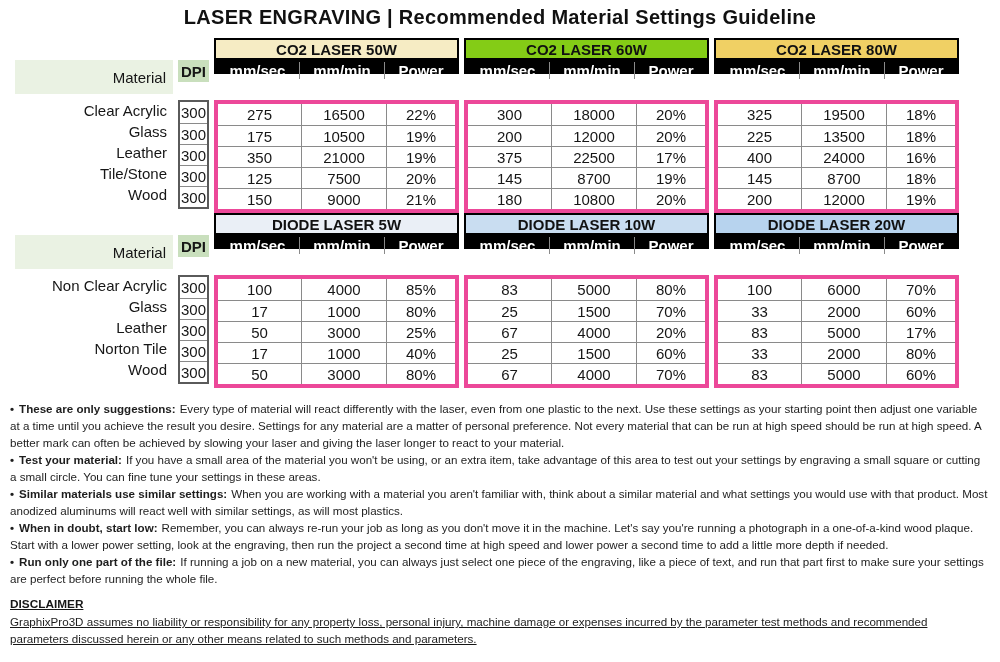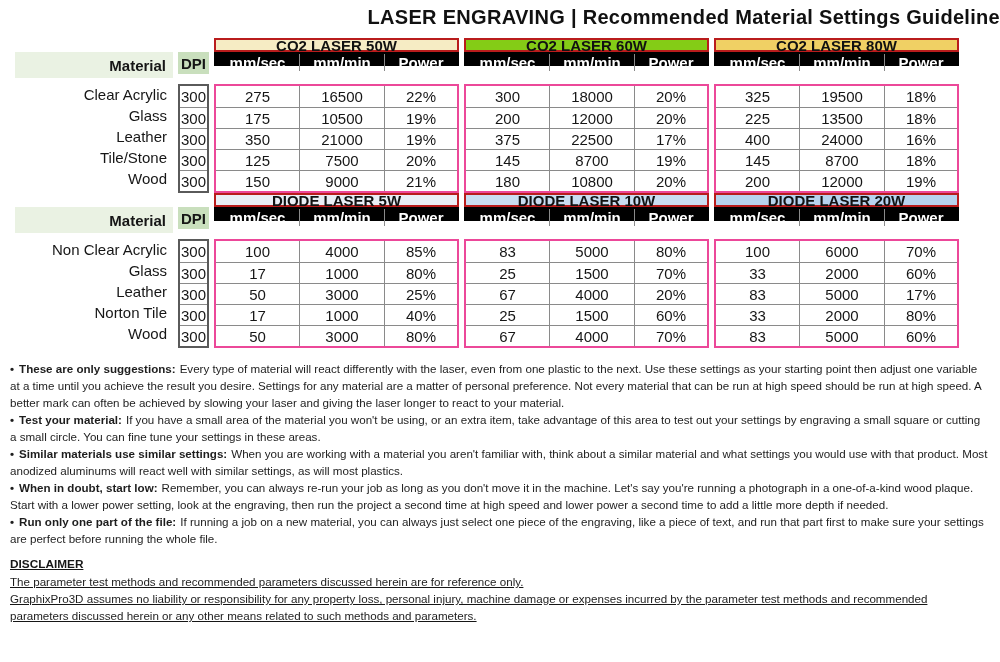--- a/index.html
+++ b/index.html
@@ -1,50 +1,50 @@
 <!DOCTYPE html>
 <html><head>
 <meta charset="utf-8">
 <style>
   * { margin:0; padding:0; box-sizing:border-box; }
   html,body { background:#fff; }
   body { width:1000px; height:662px; overflow:hidden;
          font-family:"Liberation Sans","DejaVu Sans",sans-serif; color:#161616; }
   .page { position:relative; width:1000px; height:662px; padding-top:6px; }
 
-  .title { text-align:right; font-size:20px; font-weight:bold; letter-spacing:.3px; color:#111; }
+  .title { text-align:center; font-size:20px; font-weight:bold; letter-spacing:.3px; color:#111; }
 
   .section { margin-left:15px; }
   .section.first { margin-top:9px; }
   .section.second { margin-top:0; }
 
   .grid-row { display:grid; grid-template-columns:158px 31px 245px 245px 245px; column-gap:5px; }
   .span2 { grid-column:1 / 3; }
 
-  .laser-band { height:14px; border:2px solid #b91c1c; display:flex; align-items:center;
+  .laser-band { height:22px; border:2px solid #000000; display:flex; align-items:center;
                 justify-content:center; font-weight:bold; font-size:15px; color:#111; }
 
-  .mat-head { height:26px; display:flex; align-items:center; justify-content:flex-end;
-              padding-right:7px; font-weight:bold; font-size:15px;padding-left:20px; }
+  .mat-head { height:34px; display:flex; align-items:center; justify-content:flex-end;
+              padding-right:7px; font-weight:normal; font-size:15px;padding-left:20px; }
   .dpi-head { height:22px; display:flex; align-items:center; justify-content:center;
               font-weight:bold; font-size:15px; }
 
   .col-heads { height:14px; background:#000; border:2px solid #000; color:#fff;
                display:grid; grid-template-columns:83px 85px 1fr; font-weight:bold; font-size:15px; }
   .col-head { display:flex; align-items:center; justify-content:center; }
   .col-head + .col-head { border-left:1px solid #8a8a8a; }
 
   .data-area { margin-top:6px; }
   .mat-label { height:21px; display:flex; align-items:center; justify-content:flex-end;
                padding-right:6px; font-size:15px; }
   .dpi-box { border:2px solid #5a5a5a; align-self:start; background:#fff; }
   .dpi-cell { height:21px; display:flex; align-items:center; justify-content:center; font-size:15px; }
   .dpi-cell + .dpi-cell { border-top:1px solid #8a8a8a; }
 
-  .val-table { border:2px solid #ec4899; display:grid; grid-template-columns:83px 85px 1fr;
+  .val-table { border:4px solid #ec4899; display:grid; grid-template-columns:83px 85px 1fr;
                grid-auto-rows:21px; align-self:start; background:#fff; }
   .val-cell { display:flex; align-items:center; justify-content:center; font-size:15px;
               border-top:1px solid #8a8a8a; border-left:1px solid #8a8a8a; }
   .val-cell:nth-child(-n+3) { border-top:none; }
   .val-cell:nth-child(3n+1) { border-left:none; }
 
   .notes { margin:12px 12px 9px 10px; }
   .note { font-size:11.6px; line-height:17px; color:#1d1d1d; text-align:left; }
   .note-bullet { font-weight:bold; margin-right:5px; }
   .note-lead { font-weight:bold; margin-right:4px; }
@@ -251,17 +251,16 @@
   <div class="notes" id="notes">
       <p class="note"><span class="note-bullet">•</span><span class="note-lead">These are only suggestions:</span><span class="note-text">Every type of material will react differently with the laser, even from one plastic to the next. Use these settings as your starting point then adjust one variable at a time until you achieve the result you desire. Settings for any material are a matter of personal preference. Not every material that can be run at high speed should be run at high speed. A better mark can often be achieved by slowing your laser and giving the laser longer to react to your material.</span></p>
       <p class="note"><span class="note-bullet">•</span><span class="note-lead">Test your material:</span><span class="note-text">If you have a small area of the material you won't be using, or an extra item, take advantage of this area to test out your settings by engraving a small square or cutting a small circle. You can fine tune your settings in these areas.</span></p>
       <p class="note"><span class="note-bullet">•</span><span class="note-lead">Similar materials use similar settings:</span><span class="note-text">When you are working with a material you aren't familiar with, think about a similar material and what settings you would use with that product. Most anodized aluminums will react well with similar settings, as will most plastics.</span></p>
       <p class="note"><span class="note-bullet">•</span><span class="note-lead">When in doubt, start low:</span><span class="note-text">Remember, you can always re-run your job as long as you don't move it in the machine. Let's say you're running a photograph in a one-of-a-kind wood plaque. Start with a lower power setting, look at the engraving, then run the project a second time at high speed and lower power a second time to add a little more depth if needed.</span></p>
       <p class="note"><span class="note-bullet">•</span><span class="note-lead">Run only one part of the file:</span><span class="note-text">If running a job on a new material, you can always just select one piece of the engraving, like a piece of text, and run that part first to make sure your settings are perfect before running the whole file.</span></p>
     </div>
   <div class="disclaimer">
     <div class="disc-head">DISCLAIMER</div>
     <div id="disc-lines">
-        <p class="disc-line">The parameter test methods and recommended parameters discussed herein are for reference only.</p>
         <p class="disc-line">GraphixPro3D assumes no liability or responsibility for any property loss, personal injury, machine damage or expenses incurred by the parameter test methods and recommended parameters discussed herein or any other means related to such methods and parameters.</p>
       </div>
   </div>
 </div>
 
 </body></html>

